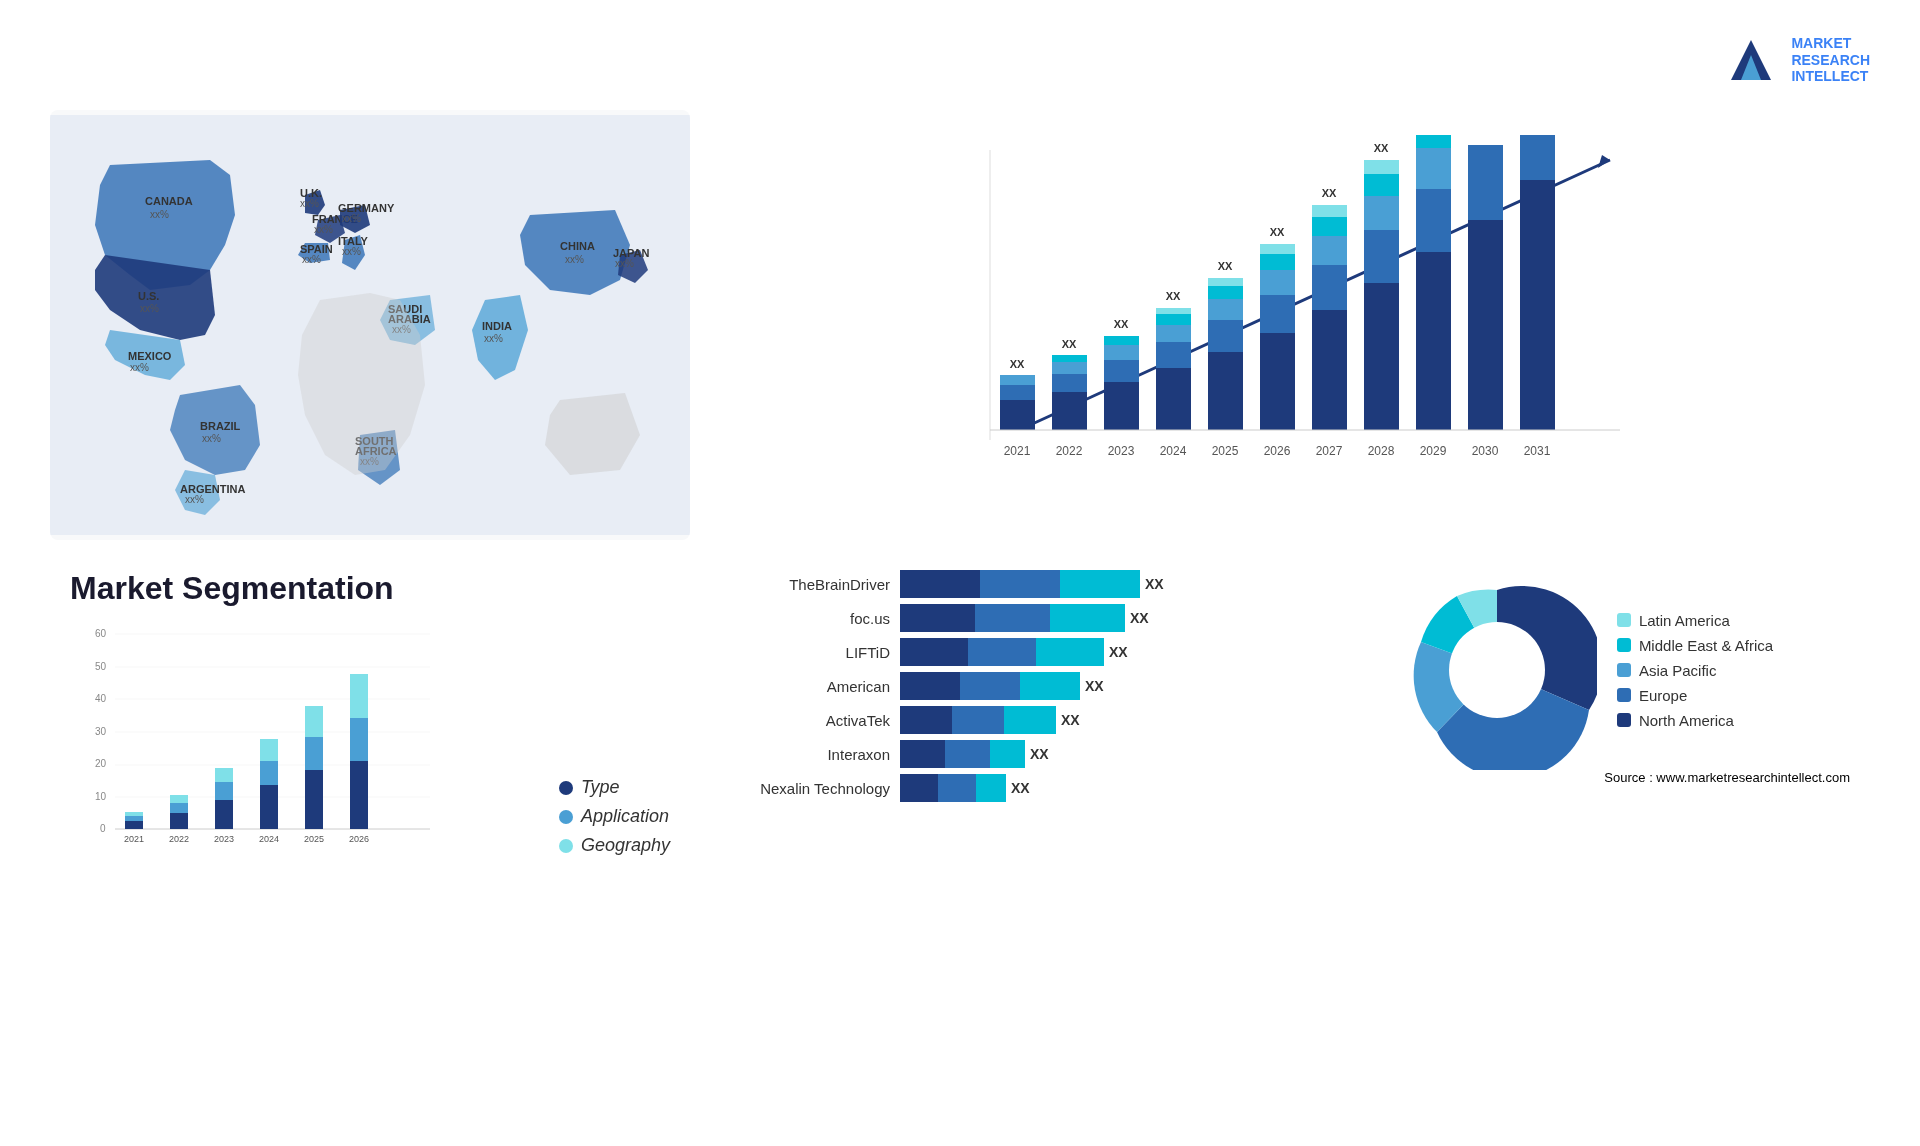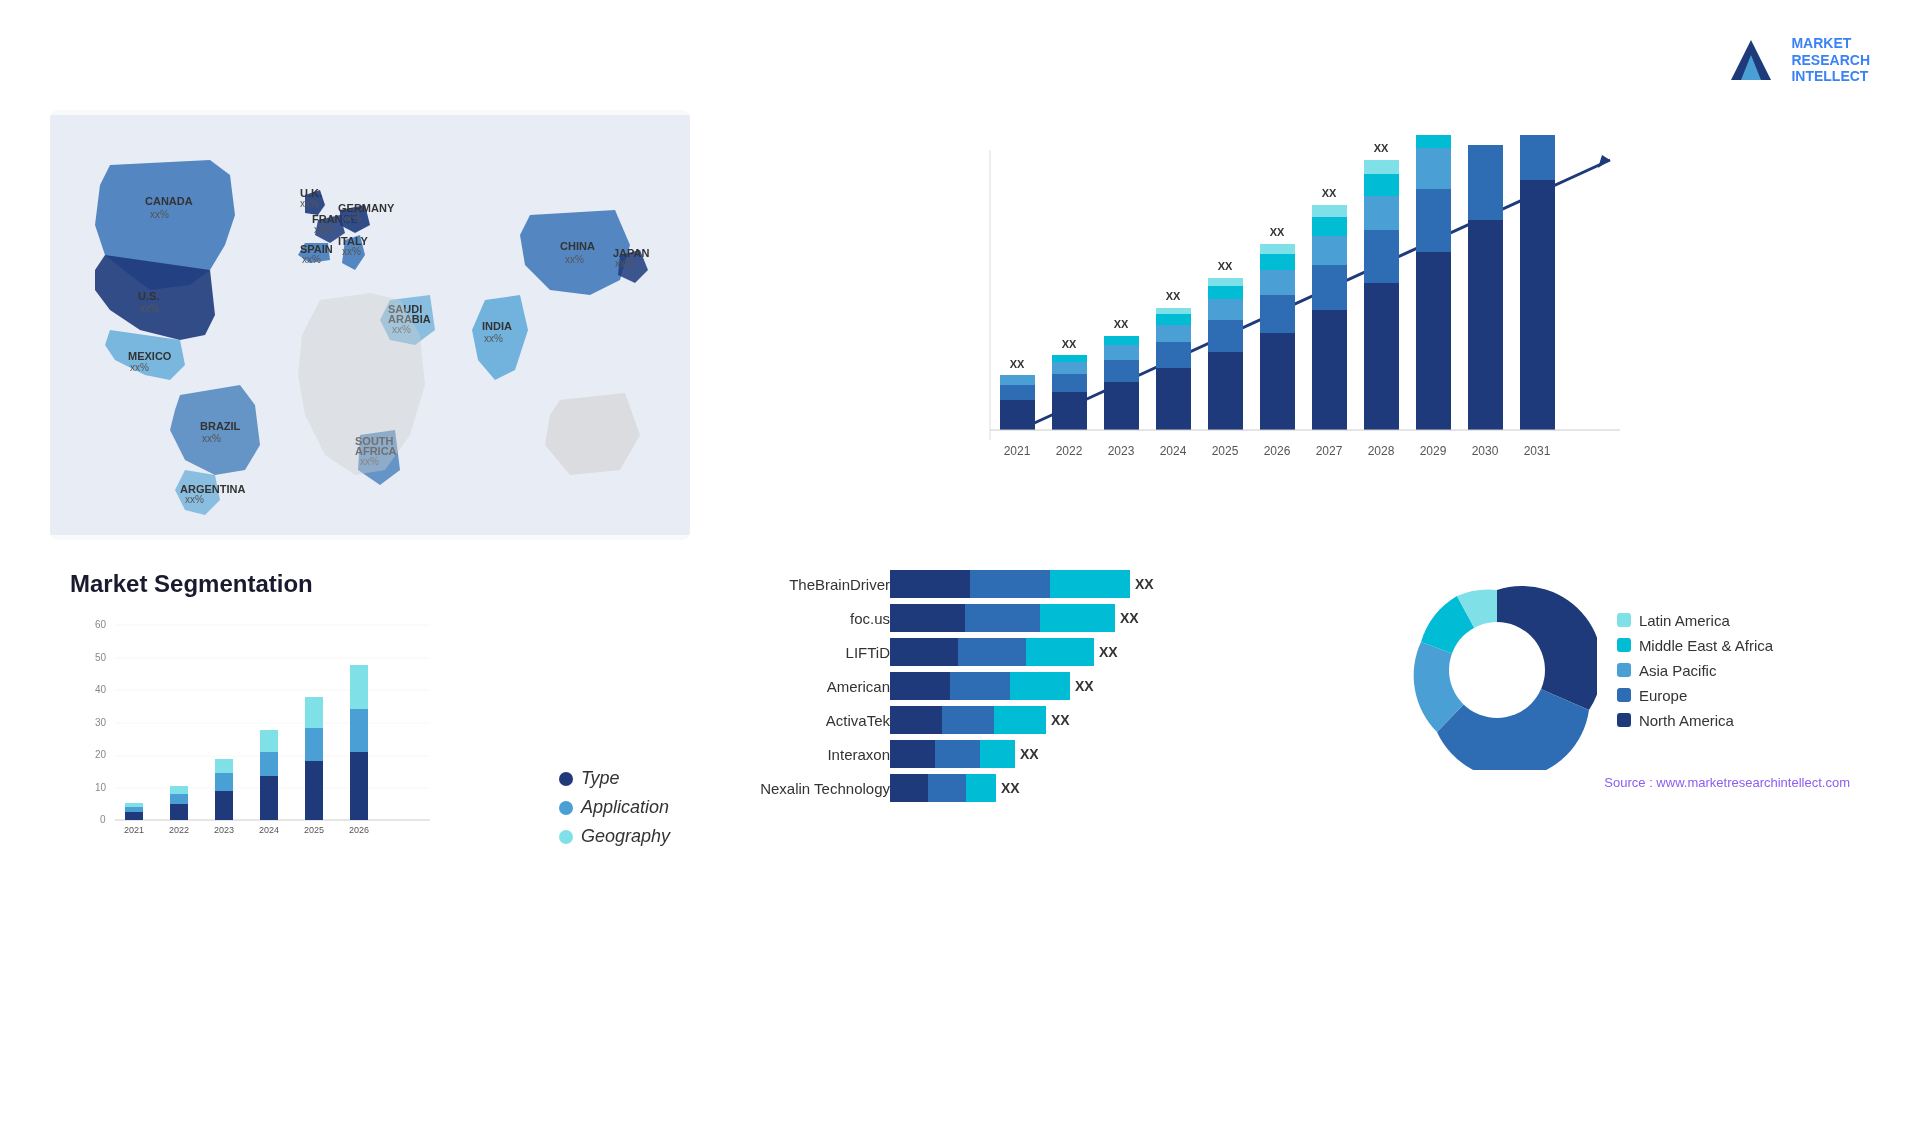--- a/index.html
+++ b/index.html
@@ -96,21 +96,21 @@
       grid-template-columns: 1fr 1fr;
       gap: 20px;
     }
 
     
     .market-seg-section {
       padding: 10px 20px;
     }
 
     .section-title {
-      font-size: 24px;
+      font-size: 32px;
       font-weight: 700;
       color: #1a1a2e;
       margin-bottom: 15px;
     }
 
     .seg-legend {
       display: flex;
       flex-direction: column;
       gap: 8px;
       margin-left: 20px;
@@ -139,21 +139,21 @@
 
     .players-chart {
       display: flex;
       flex-direction: column;
       gap: 6px;
     }
 
     .player-row {
       display: flex;
       align-items: center;
-      gap: 0;
+      gap: 10px;
     }
 
     .player-name {
       font-size: 15px;
       color: #333;
       width: 160px;
       text-align: right;
       flex-shrink: 0;
     }
 
@@ -209,22 +209,21 @@
     .donut-legend-color {
       width: 14px;
       height: 14px;
       border-radius: 3px;
       flex-shrink: 0;
     }
 
     .source-text {
       text-align: right;
       font-size: 13px;
-      color: #8b5cf6;
-      margin-top: 5px;
+      color: #000000;
     }
 
     
     .world-map-svg {
       width: 100%;
       height: 100%;
     }
 
     .map-label {
       font-size: 11px;

